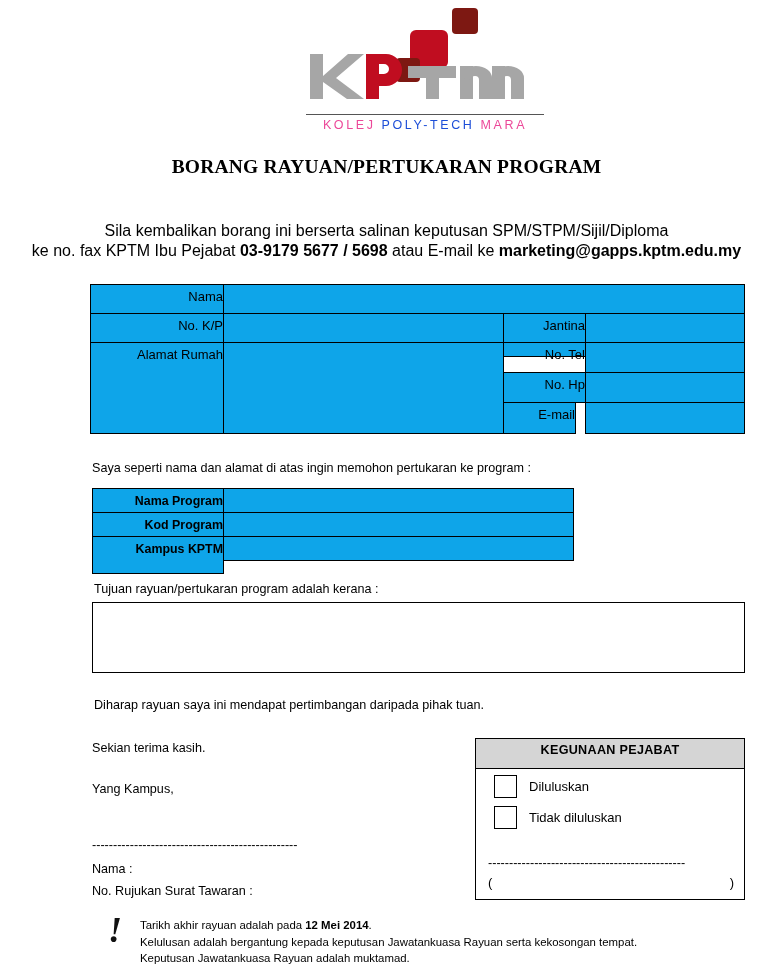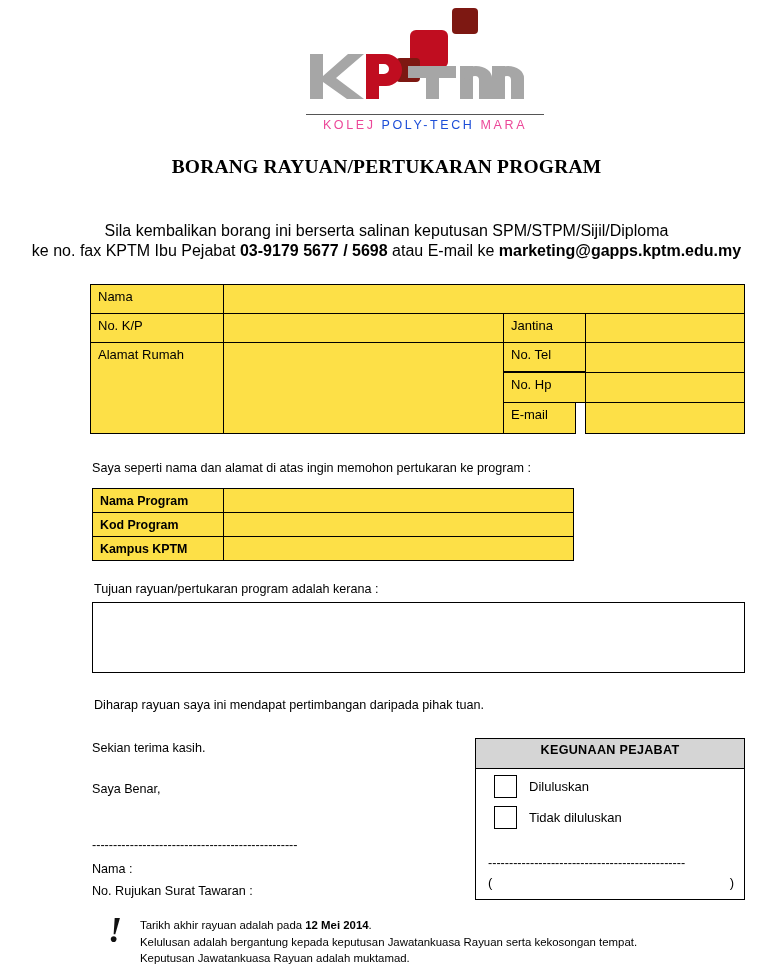--- a/index.html
+++ b/index.html
@@ -67,22 +67,23 @@
     line-height: 20px;
   }
   .subtitle b { font-weight: bold; }
 
   
   .cell {
     position: absolute;
     border: 1px solid #000;
     font-size: 13px;
     padding: 4px 0 0 7px;
-    background: #fde047;
+    background: #0ea5e9;
     line-height: 16px;
+    text-align: right;
   }
   .cell.b { font-weight: bold; font-size: 12.4px; }
   .cell.blank { padding: 0; }
 
   
   .para {
     position: absolute;
     font-size: 12.6px;
     line-height: 18px;
     white-space: nowrap;
@@ -214,47 +215,47 @@
 <div class="cell blank" style="left:223px; top:284px; width:522px; height:30px;"></div>
 
 <div class="cell" style="left:90px;  top:313px; width:134px; height:30px;">No. K/P</div>
 <div class="cell blank" style="left:223px; top:313px; width:281px; height:30px;"></div>
 <div class="cell" style="left:503px; top:313px; width:83px;  height:30px;">Jantina</div>
 <div class="cell blank" style="left:585px; top:313px; width:160px; height:30px;"></div>
 
 <div class="cell" style="left:90px;  top:342px; width:134px; height:92px;">Alamat Rumah</div>
 <div class="cell blank" style="left:223px; top:342px; width:281px; height:92px;"></div>
 
-<div class="cell" style="left:503px; top:342px; width:83px;  height:30px;">No. Tel</div>
+<div class="cell" style="left:503px; top:342px; width:83px;  height:15px;">No. Tel</div>
 <div class="cell blank" style="left:585px; top:342px; width:160px; height:31px;"></div>
 
 <div class="cell" style="left:503px; top:372px; width:83px;  height:31px;">No. Hp</div>
 <div class="cell blank" style="left:585px; top:372px; width:160px; height:31px;"></div>
 
 <div class="cell" style="left:503px; top:402px; width:73px;  height:32px;">E-mail</div>
 <div class="cell blank" style="left:585px; top:402px; width:160px; height:32px;"></div>
 
 <div class="para" style="left:92px; top:459px;">Saya seperti nama dan alamat di atas ingin memohon pertukaran ke program :</div>
 
 <div class="cell b" style="left:92px;  top:488px; width:132px; height:25px;">Nama Program</div>
 <div class="cell blank" style="left:223px; top:488px; width:351px; height:25px;"></div>
 
 <div class="cell b" style="left:92px;  top:512px; width:132px; height:25px;">Kod Program</div>
 <div class="cell blank" style="left:223px; top:512px; width:351px; height:25px;"></div>
 
-<div class="cell b" style="left:92px;  top:536px; width:132px; height:25px;">Kampus KPTM</div>
+<div class="cell b" style="left:92px;  top:536px; width:132px; height:38px;">Kampus KPTM</div>
 <div class="cell blank" style="left:223px; top:536px; width:351px; height:25px;"></div>
 
 <div class="para" style="left:94px; top:580px;">Tujuan rayuan/pertukaran program adalah kerana :</div>
 <div class="textbox" style="left:92px; top:602px; width:653px; height:71px;"></div>
 
 <div class="para" style="left:94px; top:696px;">Diharap rayuan saya ini mendapat pertimbangan daripada pihak tuan.</div>
 
 <div class="para" style="left:92px; top:739px;">Sekian terima kasih.</div>
-<div class="para" style="left:92px; top:780px;">Saya Benar,</div>
+<div class="para" style="left:92px; top:780px;">Yang Kampus,</div>
 <div class="sigline" style="left:92px; top:838px;">-------------------------------------------------</div>
 <div class="para" style="left:92px; top:860px;">Nama :</div>
 <div class="para" style="left:92px; top:882px;">No. Rujukan Surat Tawaran :</div>
 
 <div class="office-box">
   <div class="office-head">KEGUNAAN PEJABAT</div>
   <div class="chk-row" style="top:36px;">
     <span class="chk"></span>
     <span class="chk-label">Diluluskan</span>
   </div>

